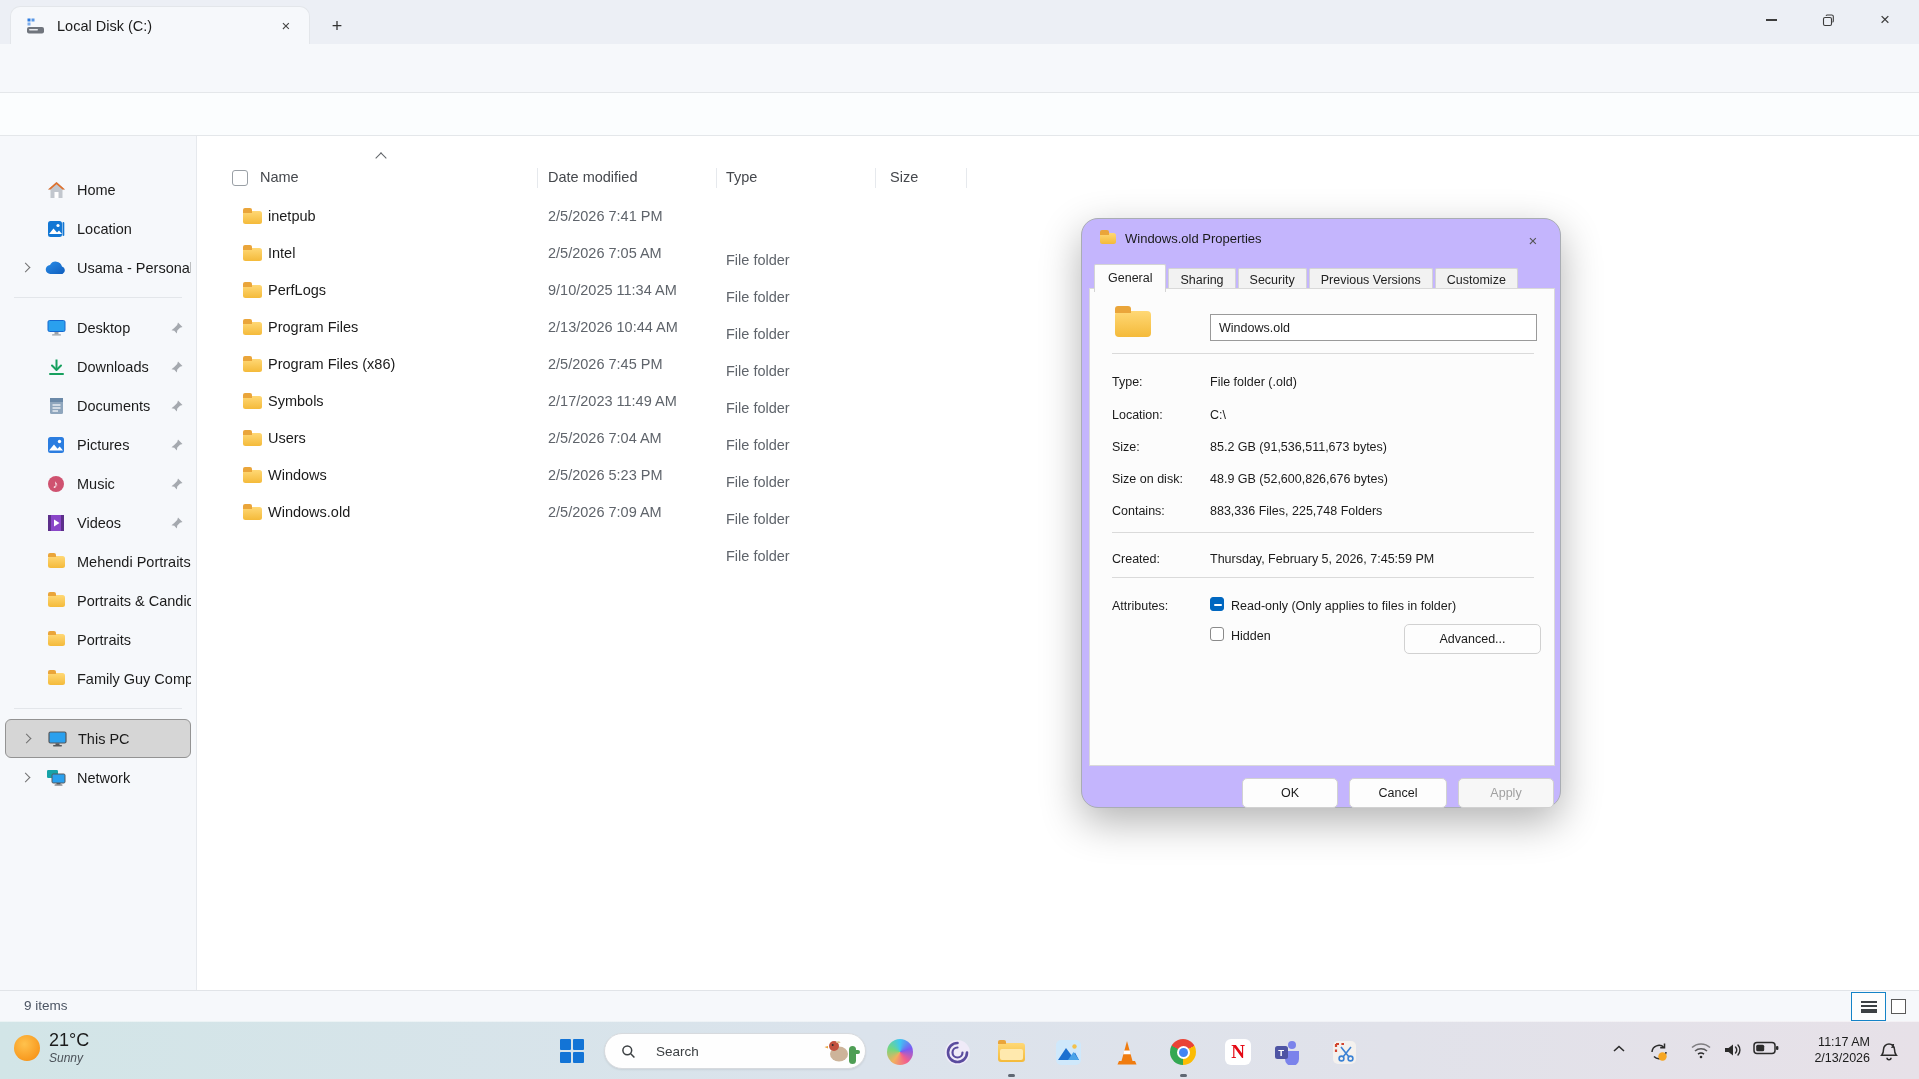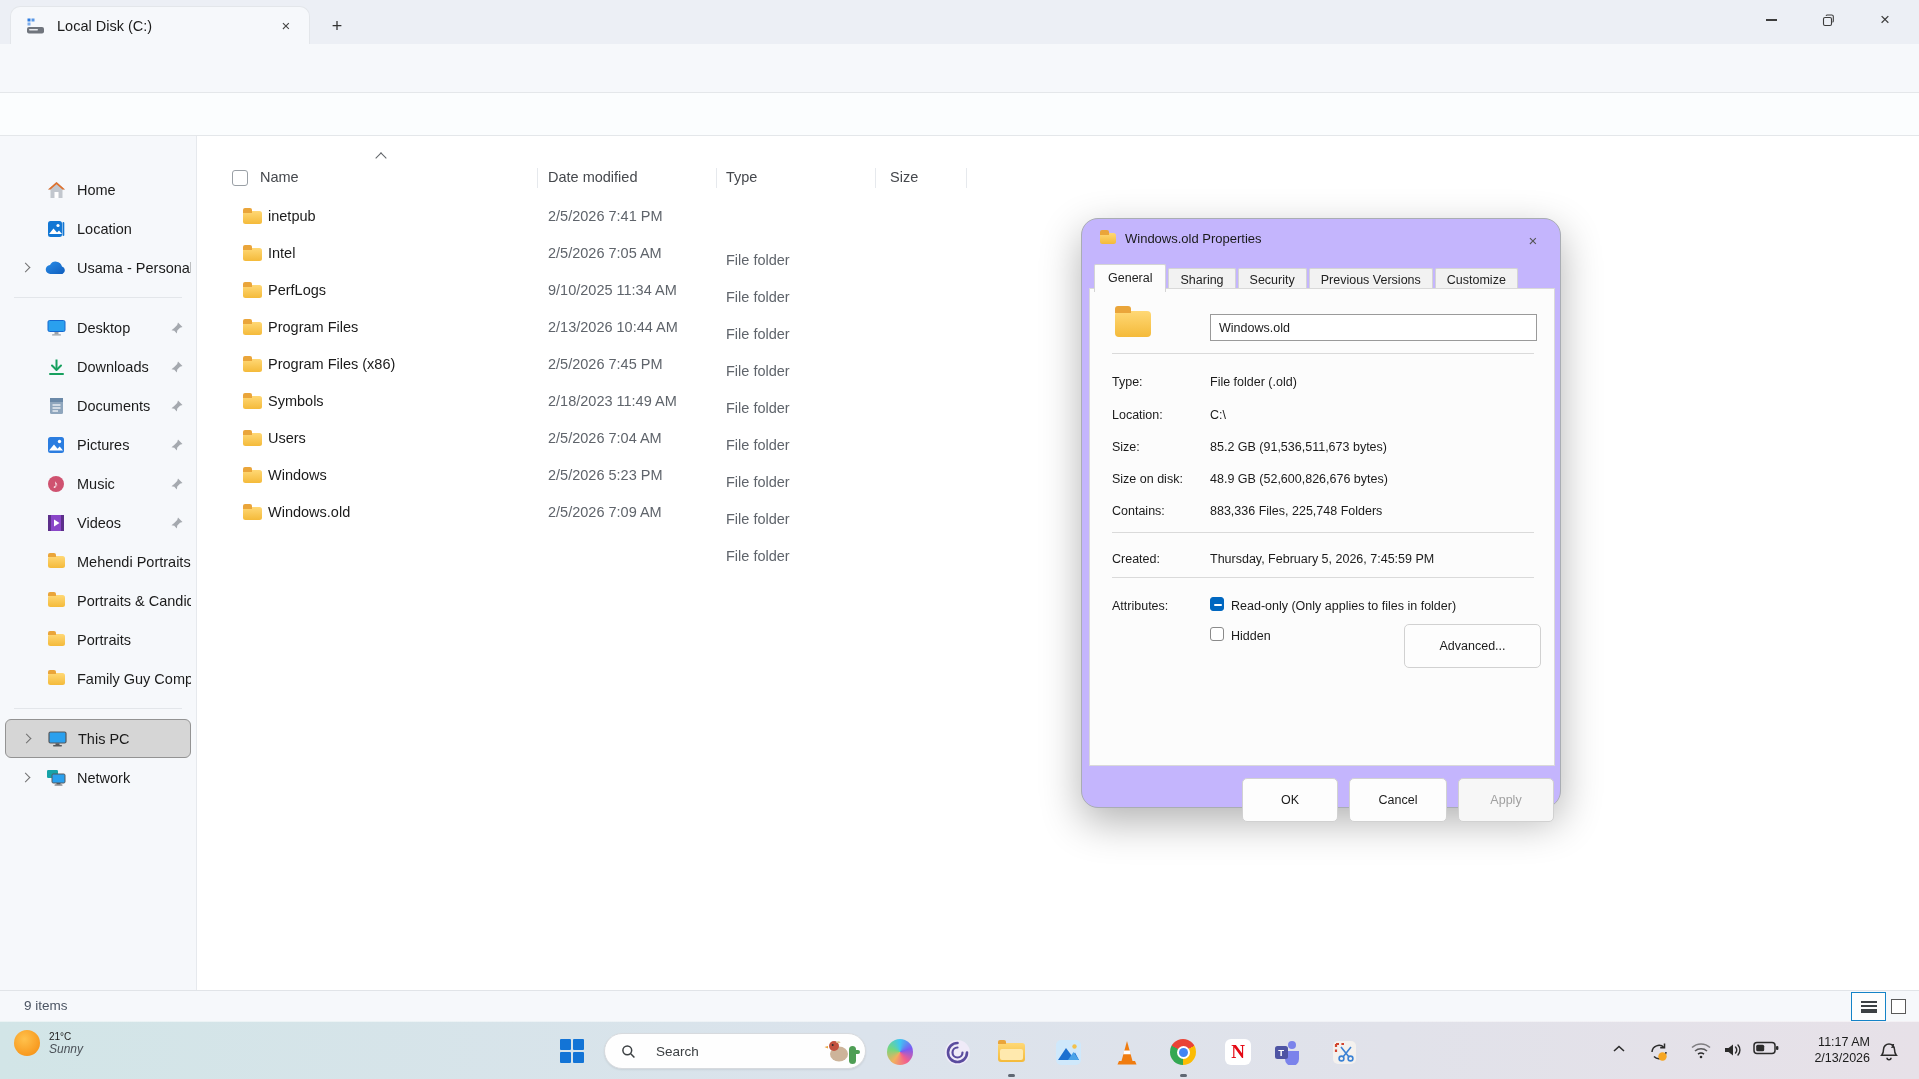--- a/index.html
+++ b/index.html
@@ -88,28 +88,28 @@
 #dlg-page { position:absolute; left:7px; top:69px; width:466px; height:478px; background:#fcfcfc; border:1px solid #d9d9d9; z-index:2; }
 .dlg-sep { position:absolute; left:22px; width:422px; height:1px; background:#dadada; }
 #dlg-folder { position:absolute; left:25px; top:22px; }
 #dlg-name { position:absolute; left:120px; top:25px; width:327px; height:27px; background:#fff; border:1px solid #9a9a9a; font-size:12.5px; display:flex; align-items:center; padding:0 8px; }
 .drow { position:absolute; font-size:12.5px; }
 .dlabel { left:22px; } .dvalue { left:120px; }
 .cb { position:absolute; width:14px; height:14px; border-radius:3px; }
 .cb.ind { background:#0067c0; border:1px solid #0067c0; }
 .cb.ind::after { content:""; position:absolute; left:3px; top:6px; width:8px; height:2px; background:#fff; border-radius:1px; }
 .cb.off { background:#fff; border:1px solid #8a8a8a; }
-.dbtn { position:absolute; height:44px; background:#fdfdfd; border:1px solid #d1d1d1; border-radius:5px; font-size:12.5px; display:flex; align-items:center; justify-content:center; color:#1b1b1b; }
+.dbtn { position:absolute; height:30px; background:#fdfdfd; border:1px solid #d1d1d1; border-radius:5px; font-size:12.5px; display:flex; align-items:center; justify-content:center; color:#1b1b1b; }
 .dbtn.disabled { color:#a0a0a0; background:#f7f7f7; }
 
 
 #taskbar { left:0; top:1021px; width:1919px; height:58px; background:linear-gradient(90deg,#d2e5e7,#dbe3ec 45%,#e7e1e8); border-top:1px solid rgba(255,255,255,.55); }
 #weather { position:absolute; left:14px; top:8px; display:flex; align-items:center; gap:9px; }
 #weather .sun { width:26px; height:26px; border-radius:50%; background:radial-gradient(circle at 40% 35%,#ffc24d,#f5890c); }
-#weather .wt { font-size:10px; } #weather .wc2 { font-size:12px; color:#4b5158;font-style:italic; }
+#weather .wt { font-size:18px; } #weather .wc2 { font-size:12px; color:#4b5158;font-style:italic; }
 #startbtn { position:absolute; left:560px; top:17px; width:26px; height:26px; display:grid; grid-template-columns:11px 11px; grid-template-rows:11px 11px; gap:2px; }
 #startbtn i { background:#1374d6; border-radius:1px; }
 #tsearch { position:absolute; left:604px; top:11px; width:262px; height:36px; background:#fefefe; border:1px solid #d7dade; border-radius:18px; display:flex; align-items:center; padding-left:16px; gap:20px; box-shadow:0 1px 2px rgba(0,0,0,.08); overflow:hidden; }
 #tsearch .slabel { font-size:13.5px; color:#3c4043; flex:1; }
 .tico { position:absolute; top:15px; width:30px; height:30px; display:flex; align-items:center; justify-content:center; }
 .rundot { position:absolute; top:52px; width:7px; height:3px; border-radius:2px; background:#5f6773; }
 .tray-ic { position:absolute; top:19px; }
 #clock { position:absolute; left:1790px; top:12px; width:80px; text-align:right; font-size:12.5px; line-height:16px; color:#1b1b1b; }
 
 svg { display:block; }
@@ -478,21 +478,21 @@
           </div>
         <div class="frow">
             <span class="fold"></span>
             <span class="fname">Program Files (x86)</span>
             <span class="fdate">2/5/2026 7:45 PM</span>
             <span class="ftype">File folder</span>
           </div>
         <div class="frow">
             <span class="fold"></span>
             <span class="fname">Symbols</span>
-            <span class="fdate">2/18/2023 11:49 AM</span>
+            <span class="fdate">2/17/2023 11:49 AM</span>
             <span class="ftype">File folder</span>
           </div>
         <div class="frow">
             <span class="fold"></span>
             <span class="fname">Users</span>
             <span class="fdate">2/5/2026 7:04 AM</span>
             <span class="ftype">File folder</span>
           </div>
         <div class="frow">
             <span class="fold"></span>

